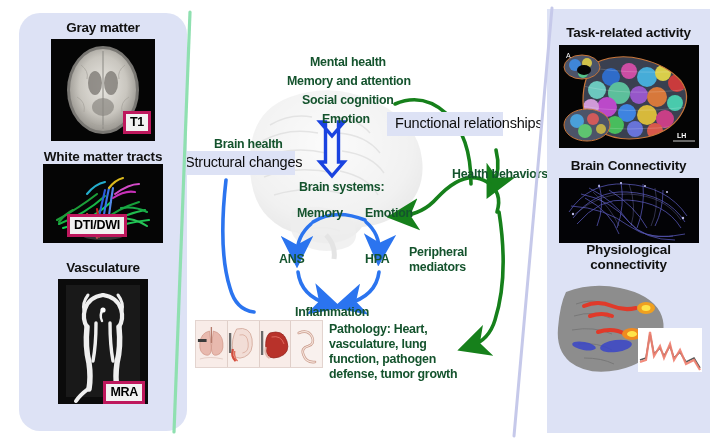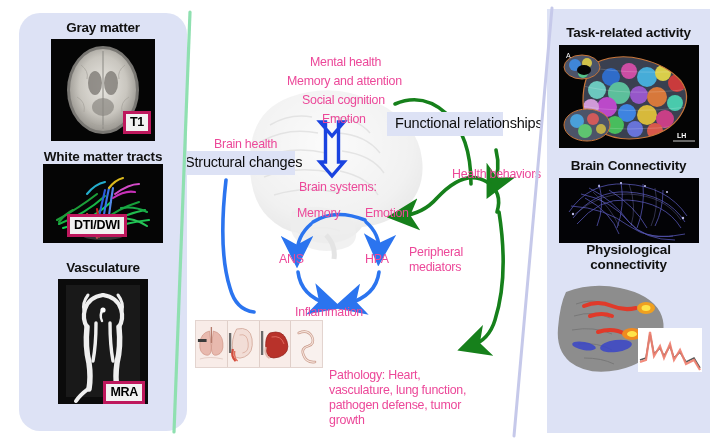--- a/index.html
+++ b/index.html
@@ -96,22 +96,22 @@
     position: absolute;
     left: 0; top: 0; width: 360px; height: 444px;
     z-index: 2;
     overflow: visible;
   }
   .clabel {
     position: absolute;
     z-index: 3;
     font-size: 12.4px;
     line-height: 1.18;
-    font-weight: normal;
-    color: #ec4899;
+    font-weight: bold;
+    color: #14532d;
     white-space: nowrap;
     letter-spacing: -0.25px;
   }
   .clabel.wrap { white-space: normal; }
   .cbox {
     position: absolute;
     z-index: 3;
     background: #dde2f5;
     font-size: 14.5px;
     line-height: 1.15;
@@ -459,21 +459,21 @@
     <div class="clabel" style="left:110px; top:206px;">Memory</div>
     <div class="clabel" style="left:178px; top:206px;">Emotion</div>
     <div class="clabel" style="left:92px; top:252px;">ANS</div>
     <div class="clabel" style="left:178px; top:252px;">HPA</div>
     <div class="clabel" style="left:108px; top:305px;">Inflammation</div>
 
     <div class="clabel wrap" style="left:222px; top:245px; width:84px; text-align:left;">Peripheral mediators</div>
 
     <div class="clabel" style="left:265px; top:167px;">Health behaviors</div>
 
-    <div class="clabel wrap" style="left:142px; top:322px; width:140px; text-align:left; line-height:1.2;margin-top:46px;">Pathology:  Heart, vasculature, lung function, pathogen defense, tumor growth</div>
+    <div class="clabel wrap" style="left:142px; top:322px; width:140px; text-align:left; line-height:1.2;">Pathology:  Heart, vasculature, lung function, pathogen defense, tumor growth</div>
 
     <div class="cbox" id="box-structural">Structural changes</div>
     <div class="cbox" id="box-functional">Functional relationships</div>
 
     <div id="anat-strip">
       <div class="anat-cell">
         <svg viewBox="0 0 32 46" preserveAspectRatio="none" aria-hidden="true">
           <rect width="32" height="46" fill="#f8ece8"></rect>
           <path d="M14 10 q-9 2 -10 12 q-1 10 6 12 q6 2 6 -8 Z" fill="#e8b9ae" stroke="#c98b7c" stroke-width="0.6"></path>
           <path d="M18 10 q9 2 10 12 q1 10 -6 12 q-6 2 -6 -8 Z" fill="#e8b9ae" stroke="#c98b7c" stroke-width="0.6"></path>

